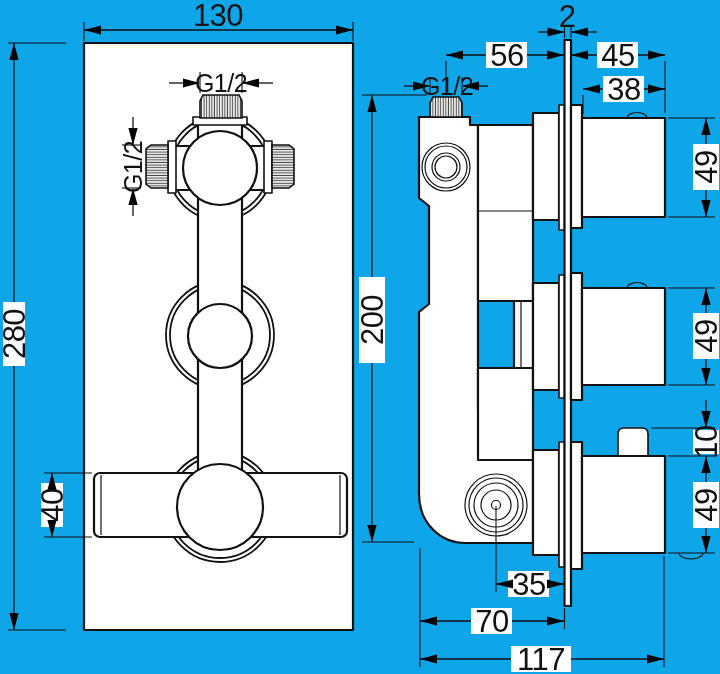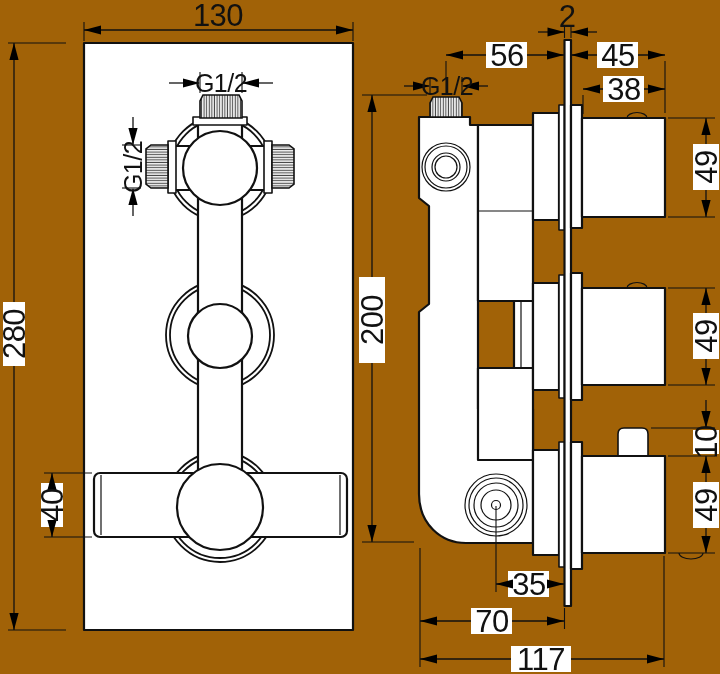--- a/index.html
+++ b/index.html
@@ -1,16 +1,16 @@
 <!DOCTYPE html>
 <html><head>
 <meta charset="utf-8">
 <style>
   html,body{margin:0;padding:0;background:#ffffff;}
-  .stage{width:720px;height:674px;background:#a16207;position:relative;overflow:hidden;}
+  .stage{width:720px;height:674px;background:#0ea5e9;position:relative;overflow:hidden;}
   svg{display:block;}
   .outline{fill:#ffffff;stroke:#111111;stroke-width:2.2;stroke-linejoin:round;}
   .outline-thin{fill:#ffffff;stroke:#111111;stroke-width:1.6;stroke-linejoin:round;}
   .ring{fill:none;stroke:#111111;stroke-width:1.8;}
   .detail{fill:none;stroke:#111111;stroke-width:1.2;}
   .extline{stroke:#111111;stroke-width:1.1;fill:none;}
   .dimline{stroke:#111111;stroke-width:1.3;fill:none;}
   .tbg{fill:#ffffff;stroke:none;}
   text{fill:#111111;font-family:"Liberation Sans", sans-serif;}
   .dim{font-size:31px;letter-spacing:-0.5px;text-anchor:middle;}

